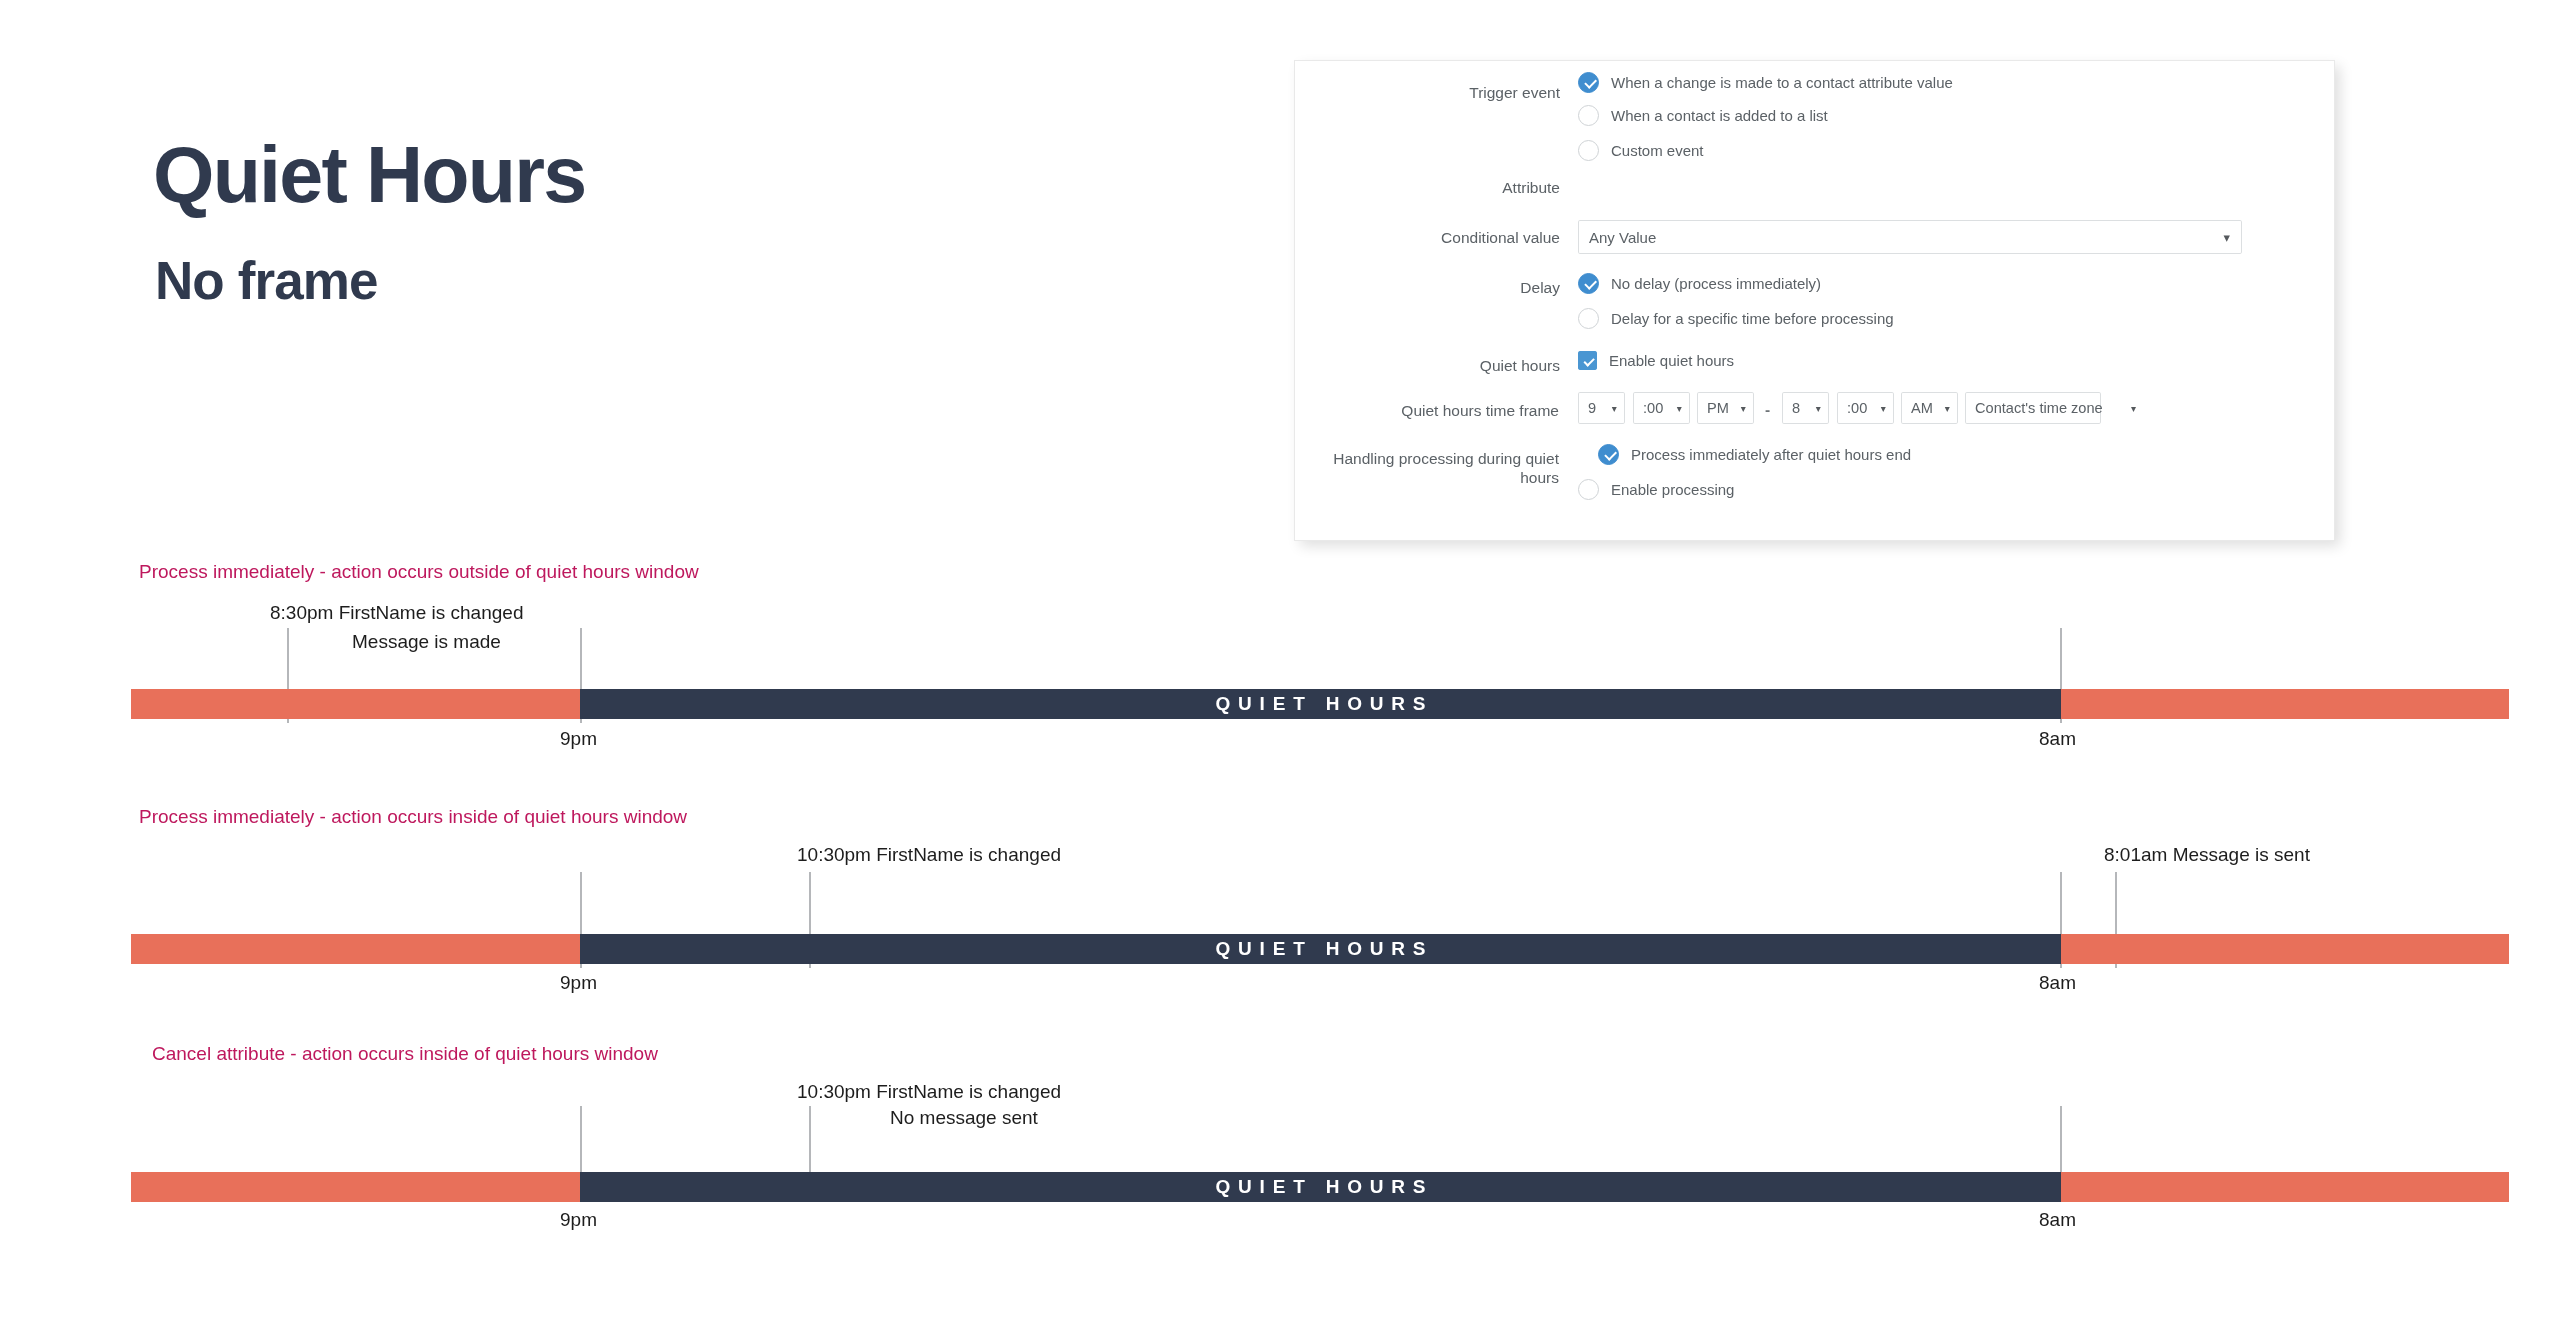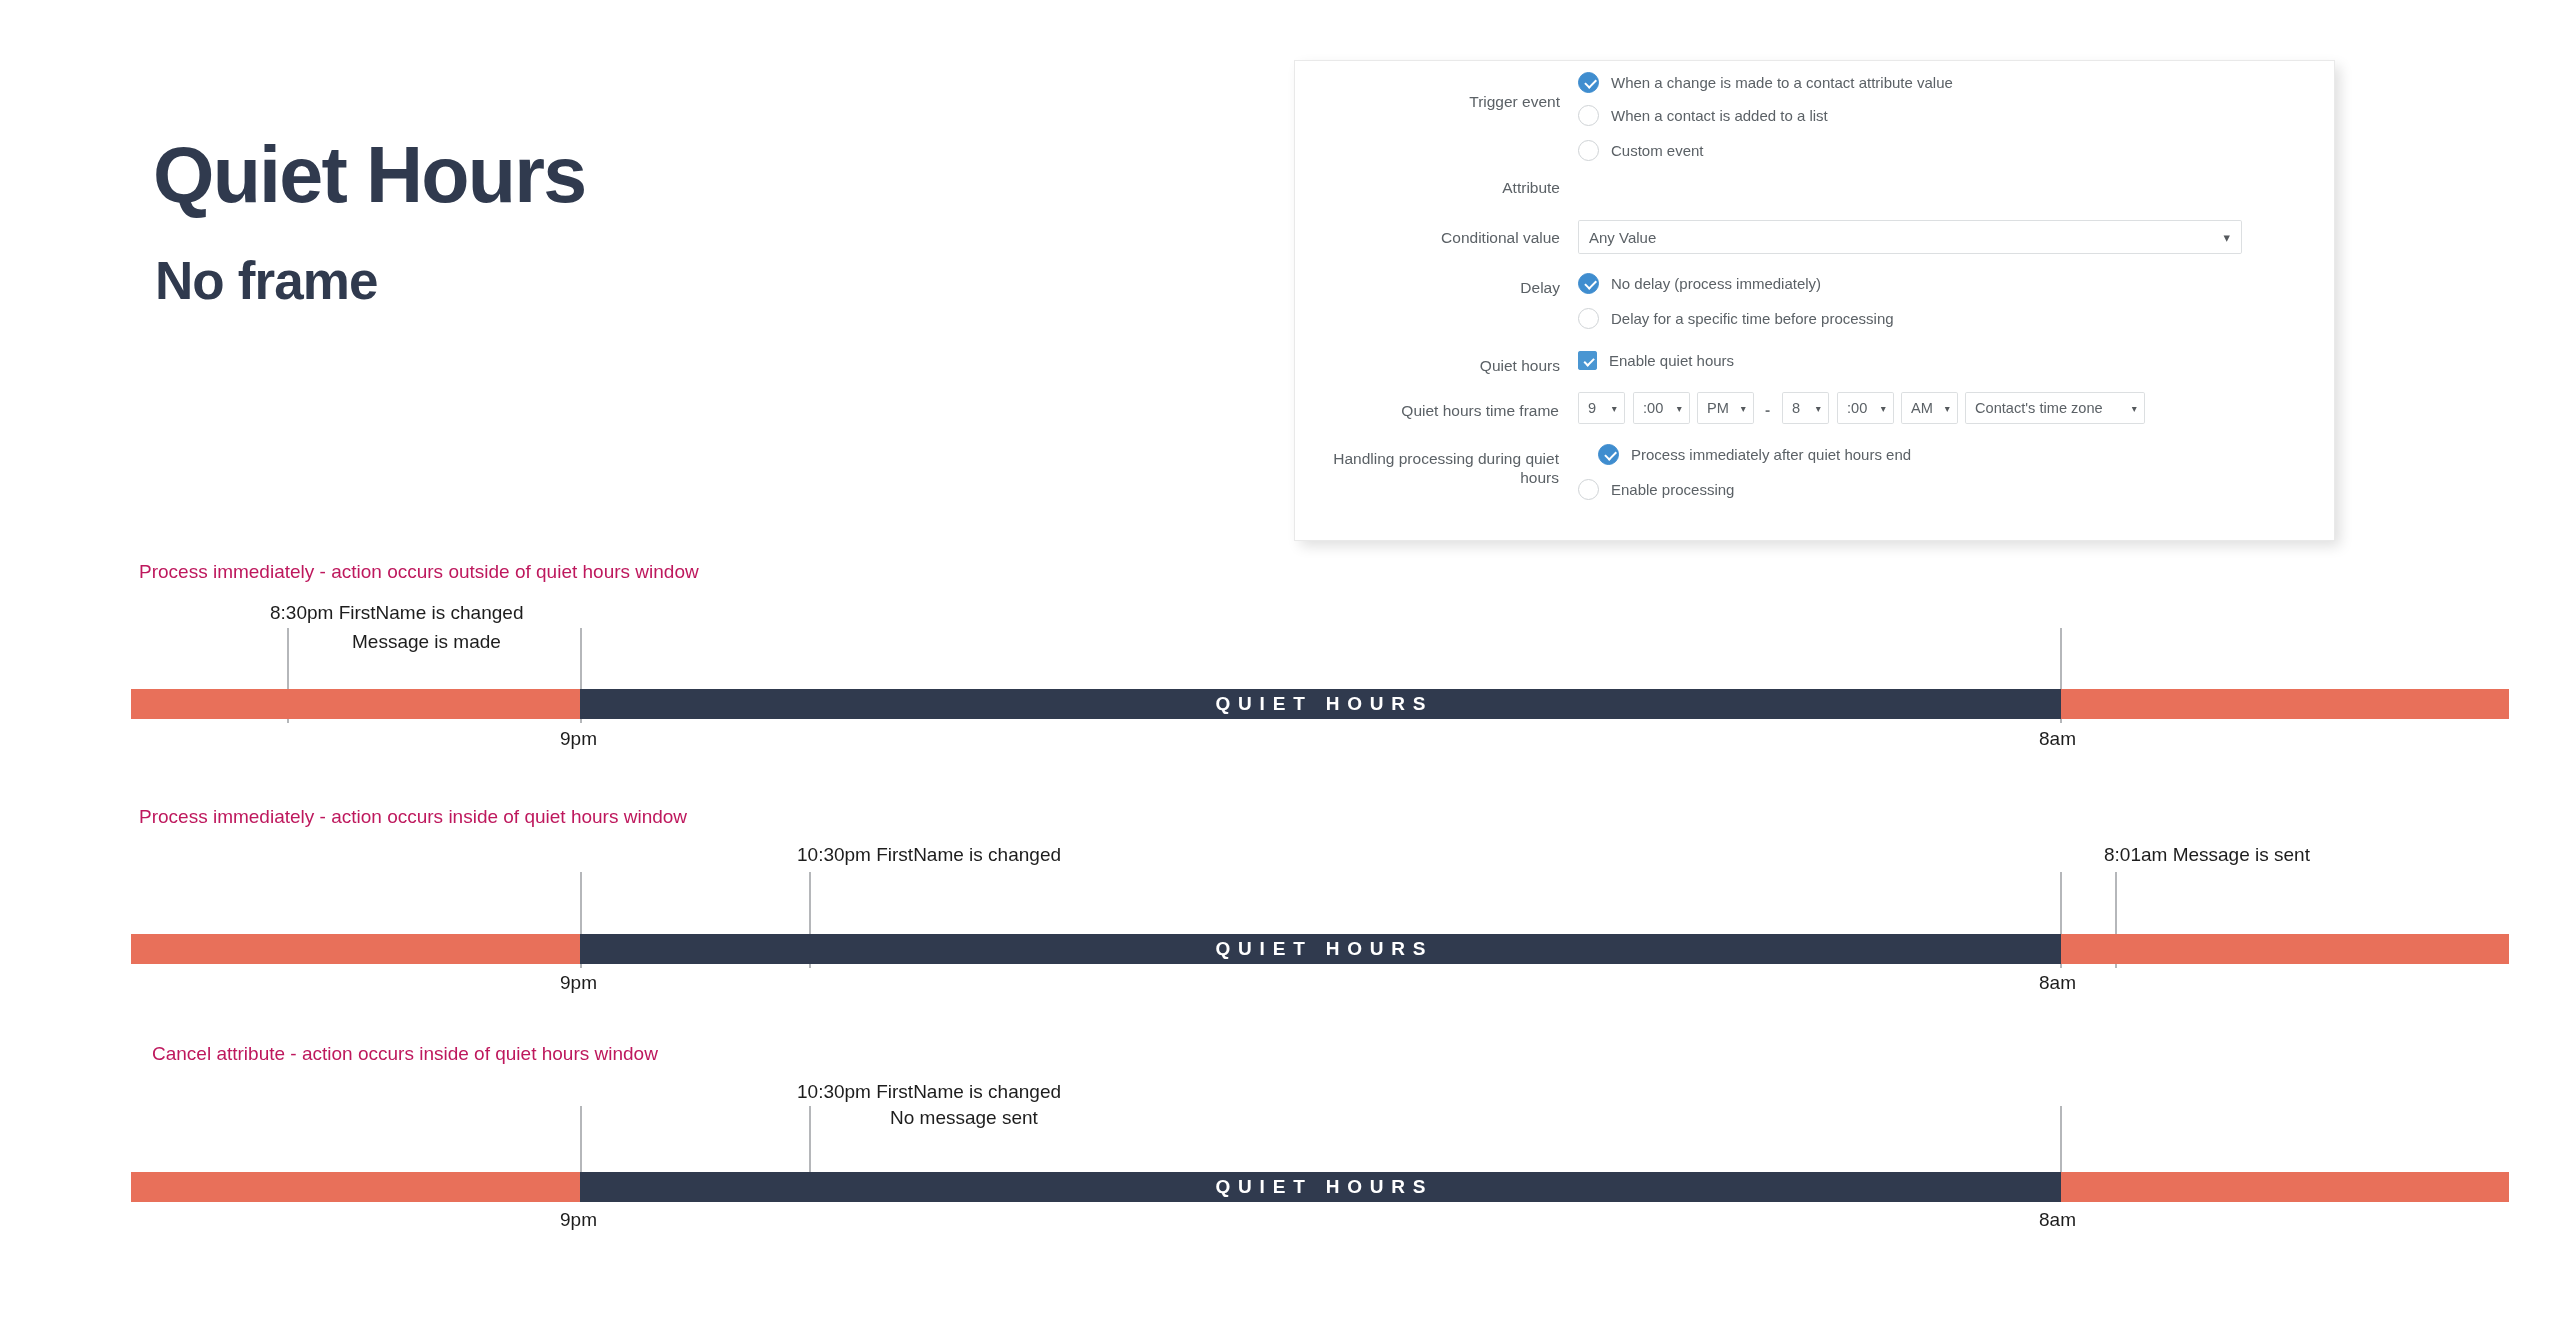--- a/index.html
+++ b/index.html
@@ -135,21 +135,21 @@
 </head>
 <body>
 
 <div id="stage">
 
   <div class="title-main">Quiet Hours</div>
   <div class="title-sub">No frame</div>
 
   <div class="panel">
 
-    <div class="f-label" style="left:37px; top:31px; width:228px;">Trigger event</div>
+    <div class="f-label" style="left:37px; top:22px; width:228px;">Trigger event</div>
 
     <div class="opt" style="left:283px; top:11px;">
       <span class="radio on"></span>
       <span class="opt-text">When a change is made to a contact attribute value</span>
     </div>
     <div class="opt" style="left:283px; top:44px;">
       <span class="radio"></span>
       <span class="opt-text">When a contact is added to a list</span>
     </div>
     <div class="opt" style="left:283px; top:79px;">
@@ -201,21 +201,21 @@
       <span class="cv">▾</span>
     </div>
     <div class="mini" style="left:542px; top:331px; width:57px;">
       <span>:00</span>
       <span class="cv">▾</span>
     </div>
     <div class="mini" style="left:606px; top:331px; width:57px;">
       <span>AM</span>
       <span class="cv">▾</span>
     </div>
-    <div class="mini" style="left:670px; top:331px; width:180px;gap:21px;">
+    <div class="mini" style="left:670px; top:331px; width:136px;gap:21px;">
       <span>Contact's time zone</span>
       <span class="cv">▾</span>
     </div>
 
     <div class="f-label" style="left:27px; top:388px; width:237px;">Handling processing during quiet hours</div>
     <div class="opt" style="left:283px; top:383px;padding-left:20px;">
       <span class="radio on"></span>
       <span class="opt-text">Process immediately after quiet hours end</span>
     </div>
     <div class="opt" style="left:283px; top:418px;">

